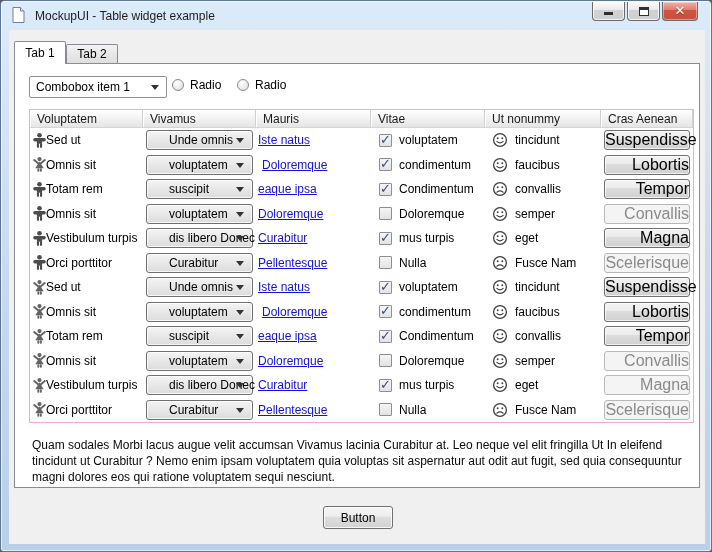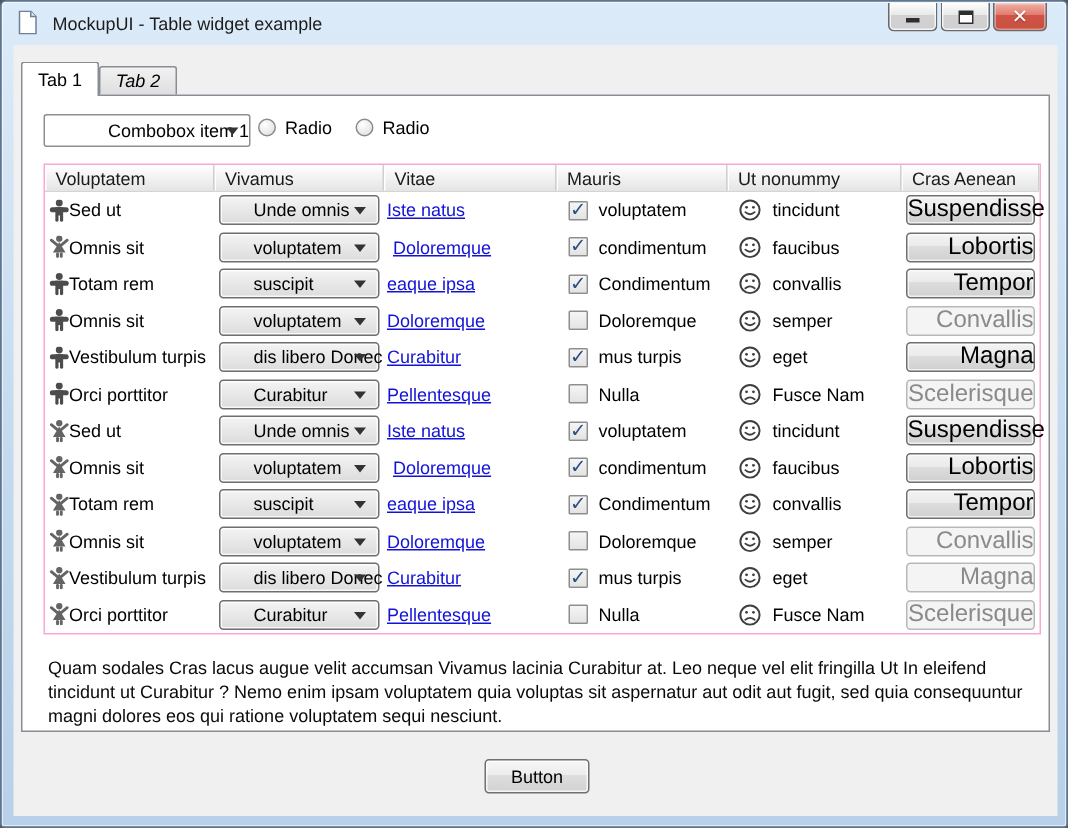--- a/index.html
+++ b/index.html
@@ -29,26 +29,26 @@
     box-shadow:inset 0 0 0 1px rgba(255,255,255,.4);
   }
   .glyph-min{position:absolute;left:11px;bottom:5px;width:9px;height:3px;background:#2f2f2f;}
   .glyph-max{position:absolute;left:11px;top:5px;width:10px;height:9px;border:1px solid #2f2f2f;border-top:3px solid #2f2f2f;background:#fff;}
   .glyph-close{position:absolute;left:0;top:1px;width:100%;text-align:center;color:#fff;font-weight:bold;font-size:13px;text-shadow:0 1px 1px rgba(0,0,0,.35);}
   
   .client{position:absolute;left:8px;top:29px;width:696px;height:514px;background:#f0f0f0;}
   
   .tab{position:absolute;border:1px solid #898c95;border-bottom:none;border-radius:2px 2px 0 0;text-align:center;}
   .tab.active{left:5px;top:11px;width:52px;height:23px;background:#fff;z-index:3;padding-top:4px;}
-  .tab.inactive{left:57px;top:14px;width:52px;height:20px;background:linear-gradient(#f2f2f2,#dddddd);z-index:1;padding-top:2px;font-style:italic;}
+  .tab.inactive{left:57px;top:14px;width:52px;height:20px;background:linear-gradient(#f2f2f2,#dddddd);z-index:1;padding-top:2px;}
   .tabpane{position:absolute;left:5px;top:33px;width:686px;height:425px;background:#fff;border:1px solid #898c95;z-index:2;}
   
   .combo-top{
     position:absolute;left:14px;top:12px;width:138px;height:22px;background:#fff;
-    border:1px solid #8f8f8f;border-radius:2px;display:flex;align-items:center;padding-left:6px;justify-content:flex-end;
+    border:1px solid #8f8f8f;border-radius:2px;display:flex;align-items:center;padding-left:6px;
   }
   .combo-arrow{position:absolute;right:7px;top:8px;width:0;height:0;border-left:4px solid transparent;border-right:4px solid transparent;border-top:5px solid #333;}
   .radio{position:absolute;top:14px;display:flex;align-items:center;gap:6px;}
   .radio-1{left:157px;} .radio-2{left:222px;}
   .radio-circle{width:12px;height:12px;border-radius:50%;border:1px solid #8a8a8a;background:radial-gradient(circle at 35% 30%,#ffffff,#dcdcdc);}
   
   .table{position:absolute;left:14px;top:45px;width:665px;height:314px;background:#fff;border:1px solid #f9a8d4;}
   .t-header{position:absolute;left:0;top:0;right:0;height:18px;display:grid;grid-template-columns:113px 113px 115px 114px 116px 92px;background:linear-gradient(#ffffff,#e5e5e5);border-bottom:1px solid #d5d5d5;}
   .t-header .hcell{padding:2px 0 0 7px;border-right:1px solid #d0d0d0;box-shadow:inset 1px 0 0 #ffffff;color:#1a1a1a;white-space:nowrap;overflow:hidden;}
   .t-rows{position:absolute;left:0;top:18px;right:0;bottom:0;display:grid;grid-template-rows:repeat(12,1fr);}
@@ -138,22 +138,22 @@
       </div>
       <div class="radio radio-2">
         <span class="radio-circle"></span>
         <span>Radio</span>
       </div>
 
       <div class="table">
         <div class="t-header" id="table-header">
             <div class="hcell">Voluptatem</div>
             <div class="hcell">Vivamus</div>
+            <div class="hcell">Mauris</div>
             <div class="hcell">Vitae</div>
-            <div class="hcell">Mauris</div>
             <div class="hcell">Ut nonummy</div>
             <div class="hcell">Cras Aenean</div>
           </div>
         <div class="t-rows" id="table-rows">
   <div class="t-row">
     <div class="cell c1">
       <span class="person">
         <svg class="male" width="13" height="15" viewBox="0 0 13 15" fill="#4c4c4c">
           <circle cx="6.5" cy="2.3" r="2.3"></circle>
           <rect x="0.2" y="5.1" width="12.6" height="3.4" rx="1.7"></rect>
@@ -697,18 +697,18 @@
       </span>
       <span>Fusce Nam</span>
     </div>
     <div class="cell c6">
       <button class="rowbtn disabled" disabled="">Scelerisque</button>
     </div>
   </div>
 </div>
       </div>
 
-      <div class="description">Quam sodales Cras lacus augue velit accumsan Vivamus lacinia Curabitur at. Leo neque vel elit fringilla Ut In eleifend tincidunt ut Curabitur ? Nemo enim ipsam voluptatem quia voluptas sit aspernatur aut odit aut fugit, sed quia consequuntur magni dolores eos qui ratione voluptatem sequi nesciunt.</div>
+      <div class="description">Quam sodales Morbi lacus augue velit accumsan Vivamus lacinia Curabitur at. Leo neque vel elit fringilla Ut In eleifend tincidunt ut Curabitur ? Nemo enim ipsam voluptatem quia voluptas sit aspernatur aut odit aut fugit, sed quia consequuntur magni dolores eos qui ratione voluptatem sequi nesciunt.</div>
     </div>
 
     <button class="footer-btn">Button</button>
   </div>
 </div>
 
 </body></html>

